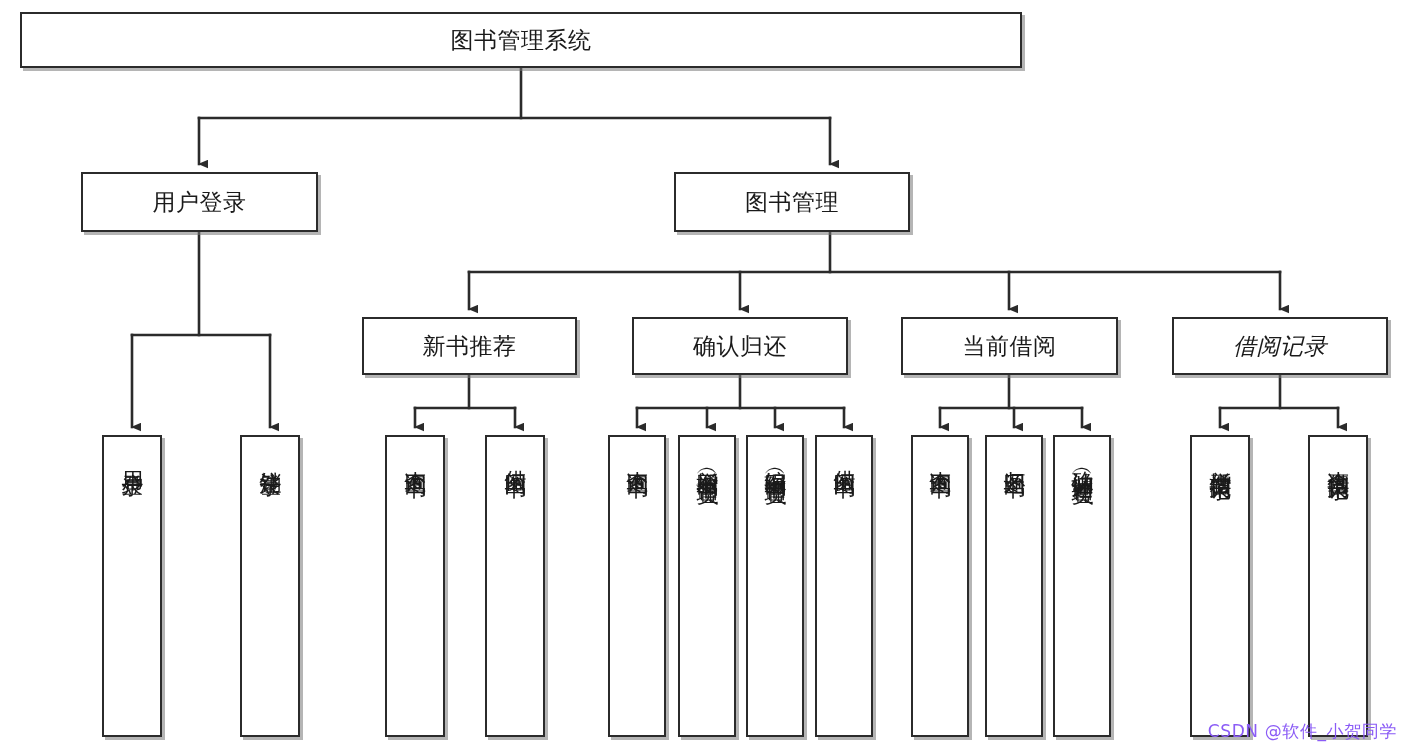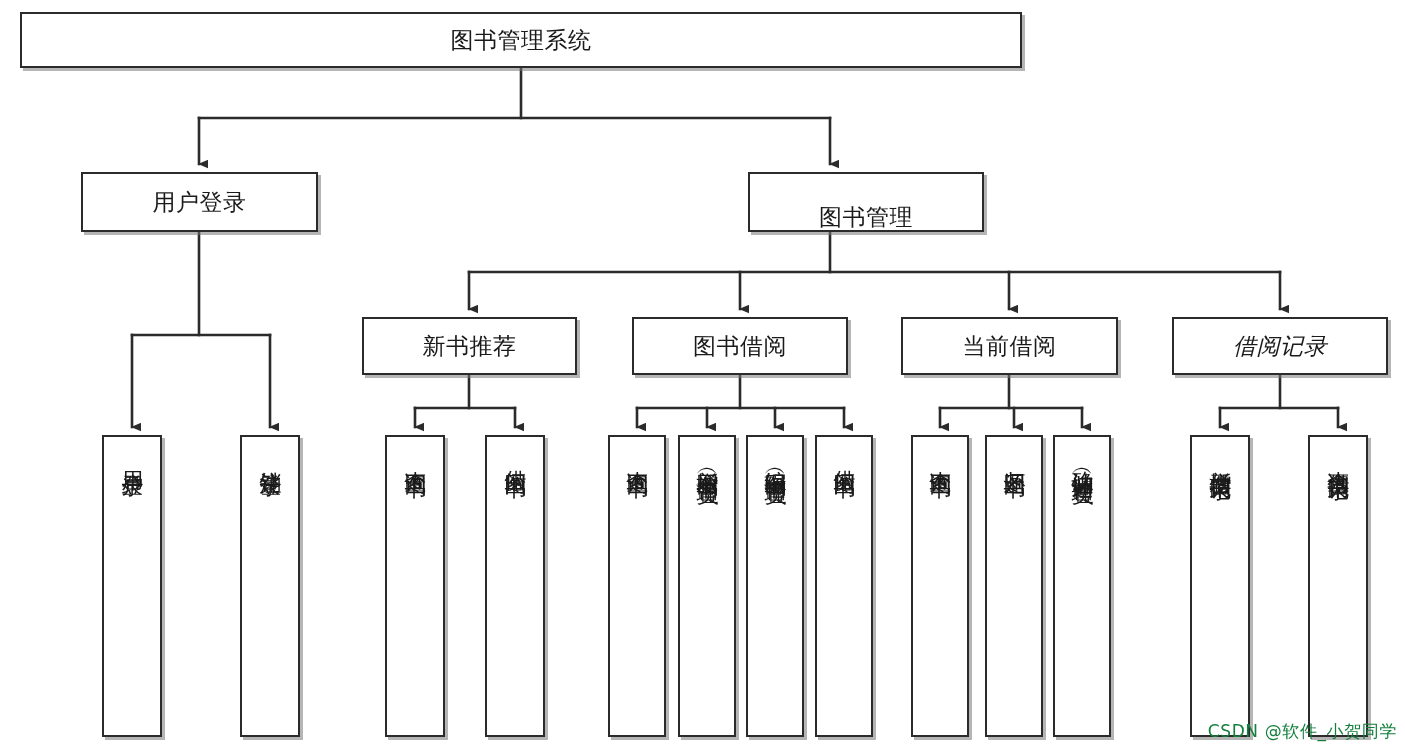--- a/index.html
+++ b/index.html
@@ -50,21 +50,21 @@
     line-height: 1.22;
     letter-spacing: 2px;
     white-space: normal;
     text-align: left;
   }
   #watermark {
     position: absolute;
     right: 8px;
     bottom: 4px;
     font-size: 17px;
-    color: #15803d;
+    color: #8b5cf6;
     letter-spacing: 0.6px;
     white-space: nowrap;
     font-family: "DejaVu Sans", "Liberation Sans", sans-serif;
   }
 </style>
 </head>
 <body>
 
 <div id="diagram-root">
 
@@ -118,28 +118,28 @@
     </g>
   </svg>
 
   <div id="node-layer">
       <div class="node-box" style="left: 20px; top: 12px; width: 1002px; height: 56px;">
         <span class="node-label">图书管理系统</span>
       </div>
       <div class="node-box" style="left: 81px; top: 172px; width: 237px; height: 60px;">
         <span class="node-label">用户登录</span>
       </div>
-      <div class="node-box" style="left: 748px; top: 172px; width: 236px; height: 60px; align-items: flex-end;">
+      <div class="node-box" style="left: 674px; top: 172px; width: 236px; height: 60px;">
         <span class="node-label">图书管理</span>
       </div>
       <div class="node-box" style="left: 362px; top: 317px; width: 215px; height: 58px; text-align: right;">
         <span class="node-label">新书推荐</span>
       </div>
       <div class="node-box" style="left: 632px; top: 317px; width: 216px; height: 58px;">
-        <span class="node-label">图书借阅</span>
+        <span class="node-label">确认归还</span>
       </div>
       <div class="node-box" style="left: 901px; top: 317px; width: 217px; height: 58px;">
         <span class="node-label">当前借阅</span>
       </div>
       <div class="node-box" style="left: 1172px; top: 317px; width: 216px; height: 58px; font-style: italic;">
         <span class="node-label">借阅记录</span>
       </div>
       <div class="node-box leaf" style="left: 102px; top: 435px; width: 60px; height: 302px;">
         <span class="node-label">用户登录</span>
       </div>

